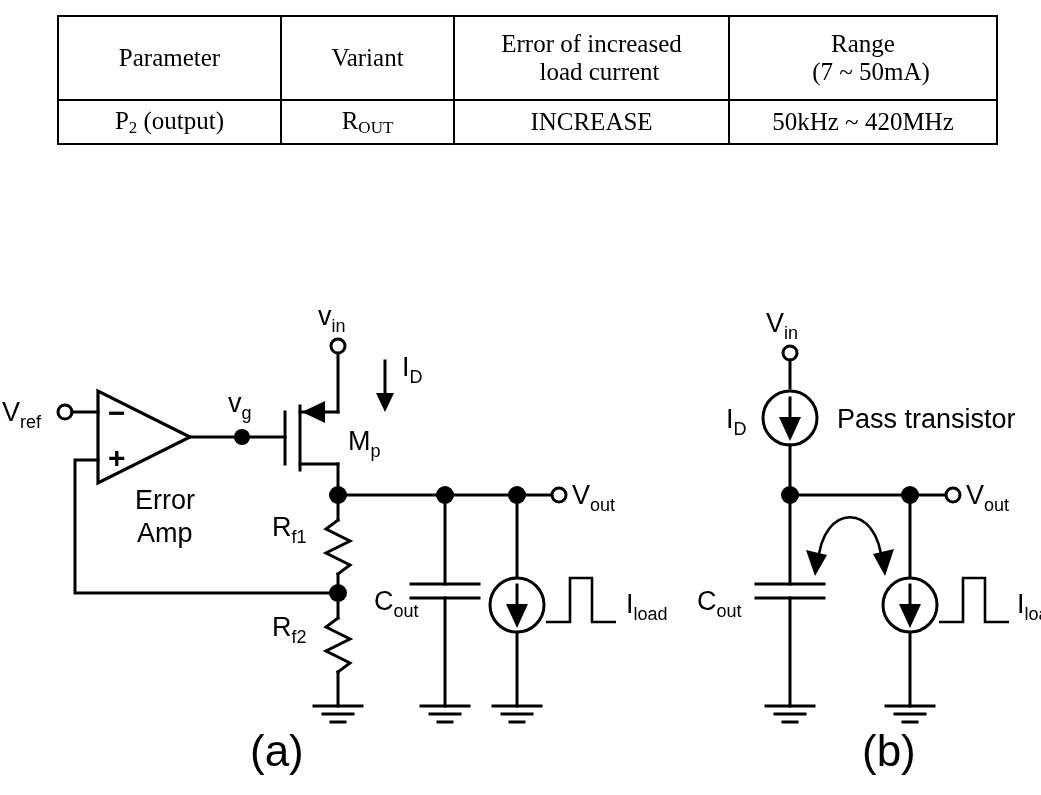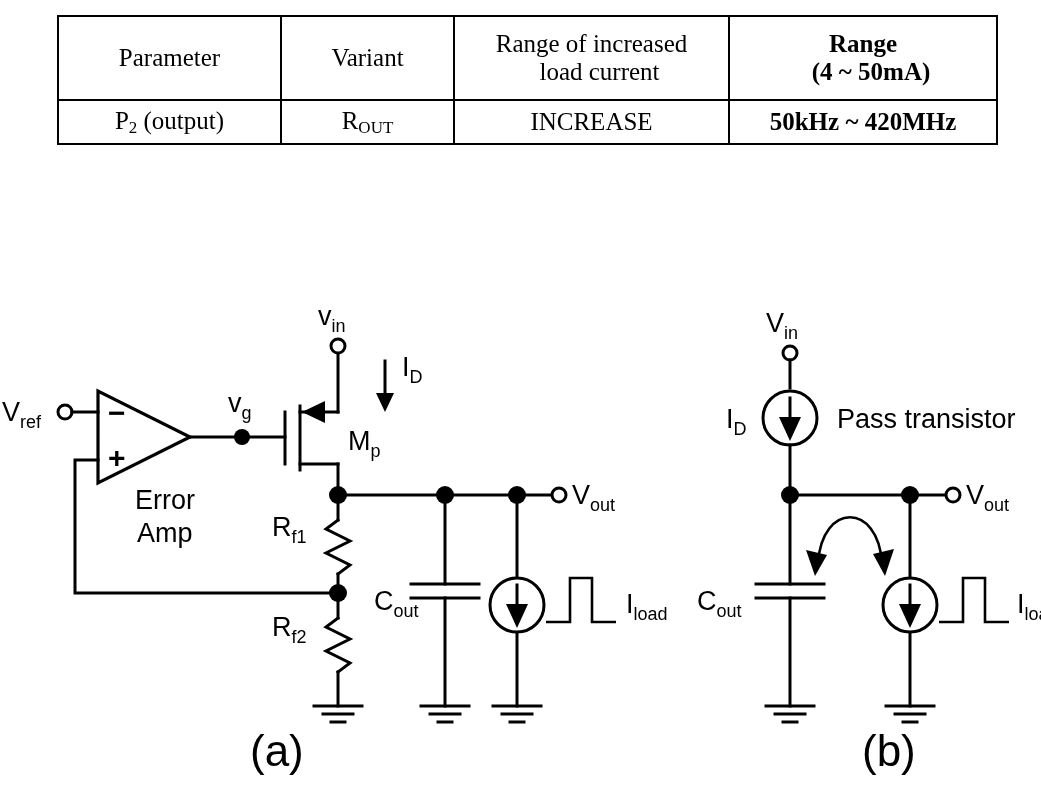--- a/index.html
+++ b/index.html
@@ -45,21 +45,21 @@
     height: 82px;
     font-size: 25px;
   }
   .param-table tbody td {
     height: 42px;
     font-size: 25px;
   }
   .param-table .c1 { width: 221px; }
   .param-table .c2 { width: 171px; }
   .param-table .c3 { width: 273px; }
-  .param-table .c4 { width: 266px; font-weight: bold; }
+  .param-table .c4 { width: 266px; }
   .param-table sub {
     font-size: 0.68em;
     vertical-align: -0.25em;
   }
   .hdr-line2 { display: block; padding-left: 16px; }
 
   
   .figure-wrap {
     position: absolute;
     left: 0;
@@ -108,26 +108,26 @@
   <table class="param-table">
     <thead>
       <tr>
         <th class="c1">
           <span>Parameter</span>
         </th>
         <th class="c2">
           <span>Variant</span>
         </th>
         <th class="c3">
-          <span>Range of increased</span>
+          <span>Error of increased</span>
           <span class="hdr-line2">load current</span>
         </th>
         <th class="c4">
           <span>Range</span>
-          <span class="hdr-line2">(4 ~ 50mA)</span>
+          <span class="hdr-line2">(7 ~ 50mA)</span>
         </th>
       </tr>
     </thead>
     <tbody>
 
 
       <tr>
         <td class="c1"><span>P</span><sub>2</sub><span> (output)</span></td>
         <td class="c2"><span>R</span><sub>OUT</sub><span></span><sub></sub></td>
         <td class="c3">INCREASE</td>

